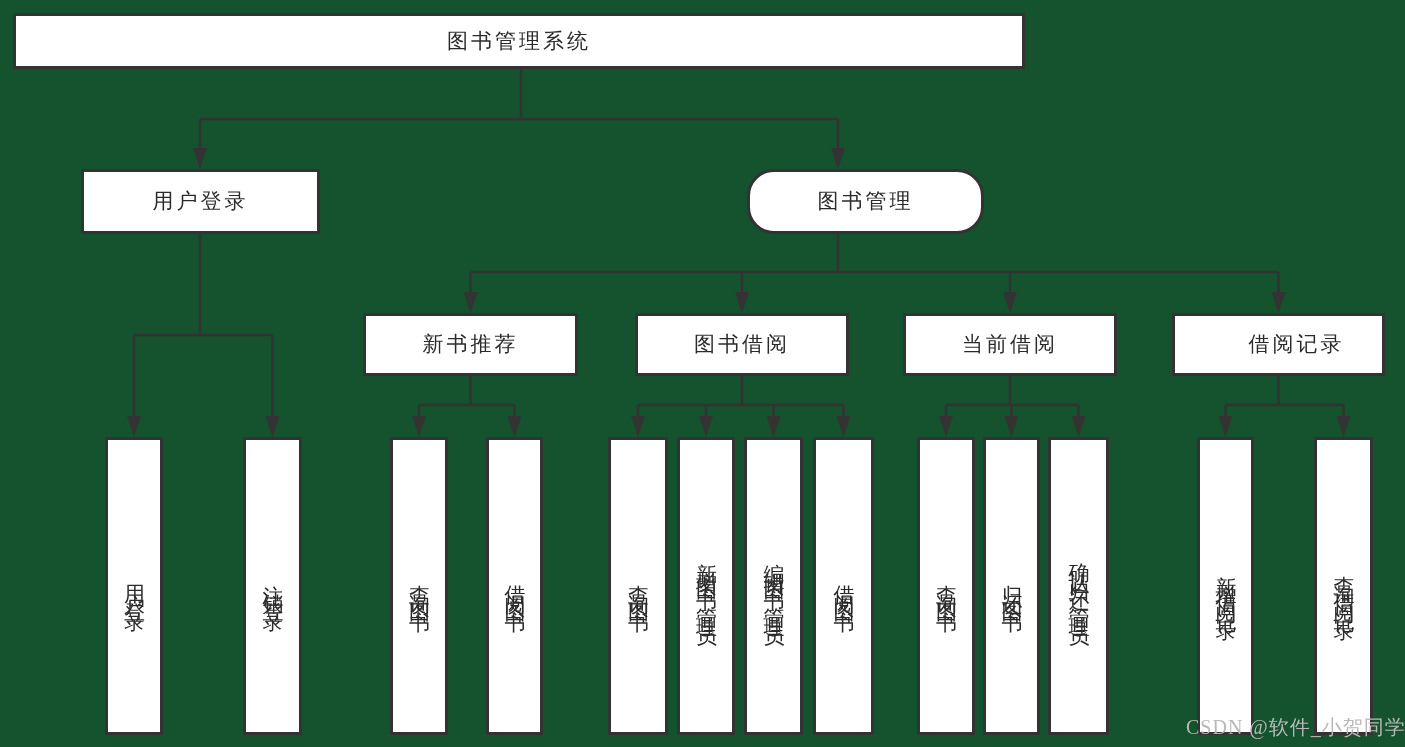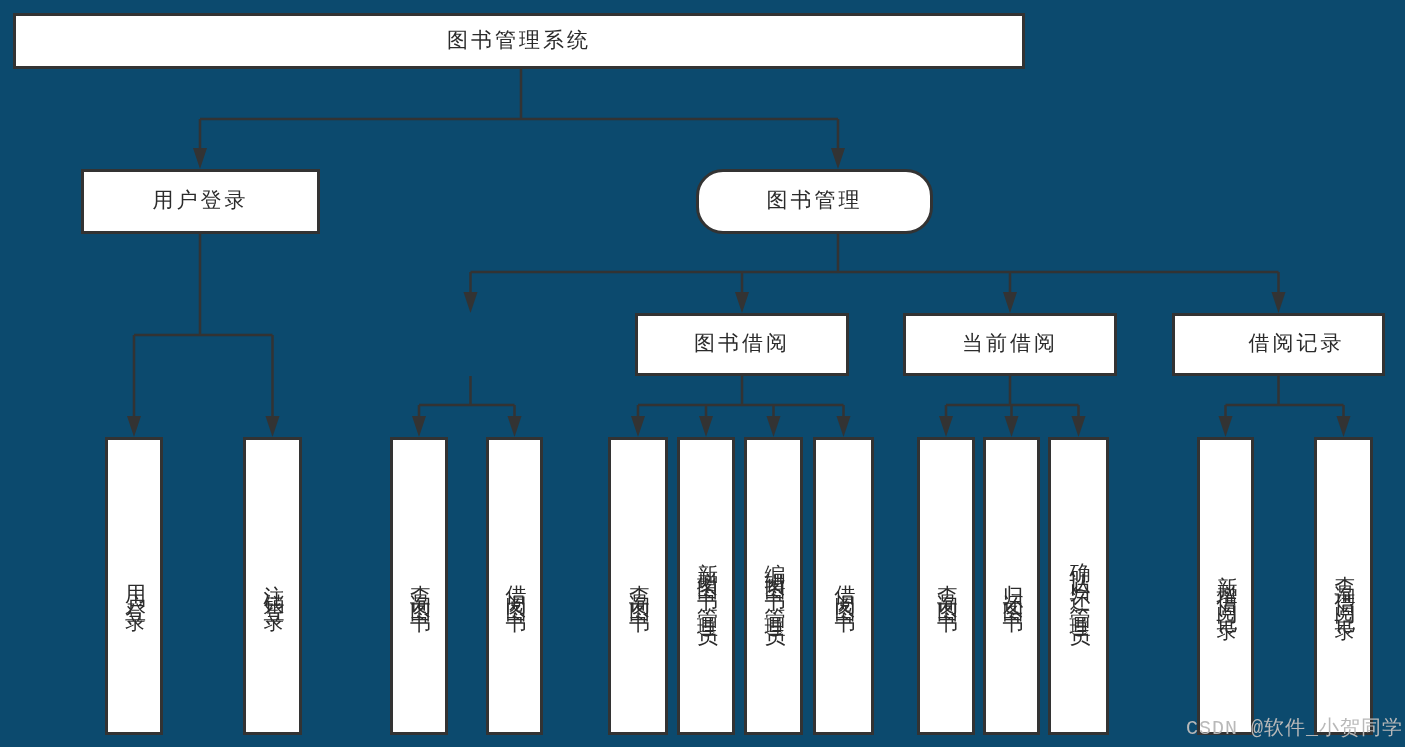--- a/index.html
+++ b/index.html
@@ -1,21 +1,21 @@
 <!DOCTYPE html>
 <html><head>
 <meta charset="utf-8">
 <style>
   html, body { margin: 0; padding: 0; background: #ffffff; }
   .canvas {
     position: relative;
     width: 1405px;
     height: 747px;
-    background: #0c4a6e;
-    font-family: Liberation Mono, monospace;
+    background: #14532d;
+    font-family: Liberation Serif, serif;
     overflow: hidden;
   }
   .wires { position: absolute; left: 0; top: 0; width: 1405px; height: 747px; }
   .node {
     position: absolute;
     background: #ffffff;
     border: 3px solid #333333;
     box-sizing: border-box;
     display: flex;
     align-items: center;
@@ -85,24 +85,27 @@
     </g>
   </svg>
 
   <div class="node hbox" style="left:13px; top:13px; width:1012px; height:56px;">
     <span>图书管理系统</span>
   </div>
 
   <div class="node hbox" style="left:81px; top:169px; width:239px; height:65px;">
     <span>用户登录</span>
   </div>
-  <div class="node hbox" style="left:696px; top:169px; width:237px; height:65px;border-radius:27px;">
+  <div class="node hbox" style="left:747px; top:169px; width:237px; height:65px;border-radius:27px;">
     <span>图书管理</span>
   </div>
 
+  <div class="node hbox" style="left:363px; top:313px; width:215px; height:63px;">
+    <span>新书推荐</span>
+  </div>
   <div class="node hbox" style="left:635px; top:313px; width:214px; height:63px;">
     <span>图书借阅</span>
   </div>
   <div class="node hbox" style="left:903px; top:313px; width:214px; height:63px;">
     <span>当前借阅</span>
   </div>
   <div class="node hbox" style="left:1172px; top:313px; width:213px; height:63px;padding-left:36px;">
     <span>借阅记录</span>
   </div>
 

